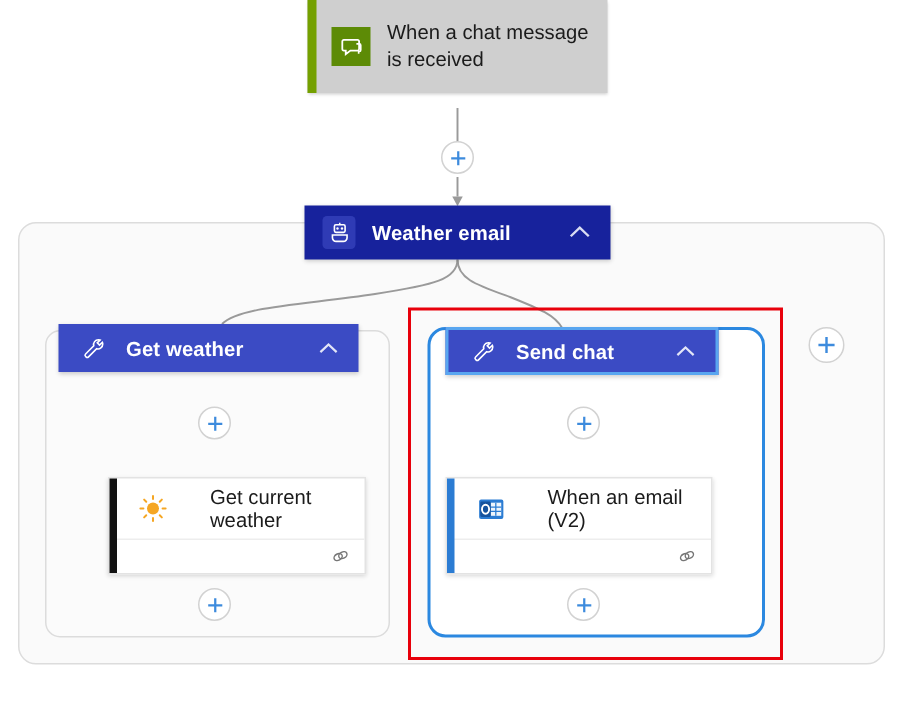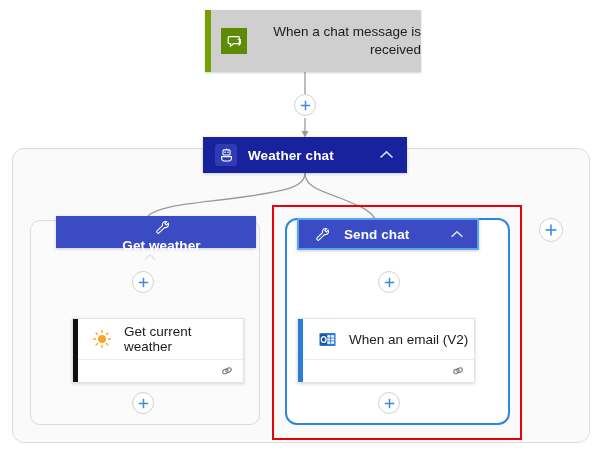--- a/index.html
+++ b/index.html
@@ -17,29 +17,28 @@
   svg.wires {
     position: absolute; left: 0; top: 0;
     width: 600px; height: 470px;
     pointer-events: none;
     z-index: 1;
   }
 
   
   .trigger {
     position: absolute;
-    left: 205px; top: 10px;
-    width: 216px; height: 62px;
+    left: 205px; top: 0;
+    width: 200px; height: 62px;
     background: #cfcfcf;
     border-left: 6px solid #74a000;
     display: flex;
     align-items: center;
     z-index: 3;
     box-shadow: 0 1px 2px rgba(0,0,0,.18);
-    text-align: right;
   }
   .trigger .tile {
     width: 26px; height: 26px;
     background: #5d8b06;
     margin-left: 10px;
     flex: none;
     display: flex; align-items: center; justify-content: center;
   }
   .trigger .ttext {
     margin-left: 11px;
@@ -116,21 +115,21 @@
     left: 203px; top: 137px;
     width: 204px; height: 36px;
     background: #17229c;
   }
   .node-agent .ntile { background: #2f3bb5; }
 
   .node-tool {
     width: 200px; height: 32px;
     background: #3b4bc4;
   }
-  .node-getweather { left: 56px; top: 216px; flex-direction: column; }
+  .node-getweather { left: 39px; top: 216px; }
   .node-sendemail  {
     left: 297px; top: 218px;
     width: 182px; height: 32px;
     border: 2px solid #59a6f0;
   }
 
   
   .action-card {
     position: absolute;
     background: #ffffff;
@@ -142,20 +141,21 @@
   .action-card .acc-bar {
     position: absolute;
     left: 0; top: 0; bottom: 0;
     width: 5px;
   }
   .action-card .acc-row {
     flex: 1;
     display: flex; align-items: center;
     padding-left: 18px;
     border-bottom: 1px solid #ededed;
+    gap: 16px;
   }
   .action-card .acc-icon {
     flex: none;
     width: 22px; height: 22px;
     display: flex; align-items: center; justify-content: center;
   }
   .action-card .acc-label {
     margin-left: 11px;
     font-size: 13.5px;
     color: #1b1b1b;
@@ -237,21 +237,21 @@
   <div class="node node-agent">
     <div class="ntile">
       <svg width="15" height="15" viewBox="0 0 16 16">
         <rect x="4.2" y="2.0" width="7.6" height="5.4" rx="1.1" fill="none" stroke="#ffffff" stroke-width="1.15"></rect>
         <circle cx="6.4" cy="4.6" r=".85" fill="#ffffff"></circle>
         <circle cx="9.6" cy="4.6" r=".85" fill="#ffffff"></circle>
         <line x1="8" y1="0.6" x2="8" y2="2.0" stroke="#ffffff" stroke-width="1.05"></line>
         <path d="M2.8 9.2h10.4v2.0a2.6 2.6 0 0 1-2.6 2.6H5.4a2.6 2.6 0 0 1-2.6-2.6z" fill="none" stroke="#ffffff" stroke-width="1.15"></path>
       </svg>
     </div>
-    <div class="nlabel">Weather chat</div>
+    <div class="nlabel">Weather email</div>
     <div class="chev">
       <svg width="15" height="10" viewBox="0 0 15 10">
         <polyline points="1.5,7.5 7.5,1.8 13.5,7.5" fill="none" stroke="#d9dcf2" stroke-width="1.6"></polyline>
       </svg>
     </div>
   </div>
 
   <div class="node node-tool node-getweather">
     <div class="ntile">
       <svg width="15" height="15" viewBox="0 0 16 16">

